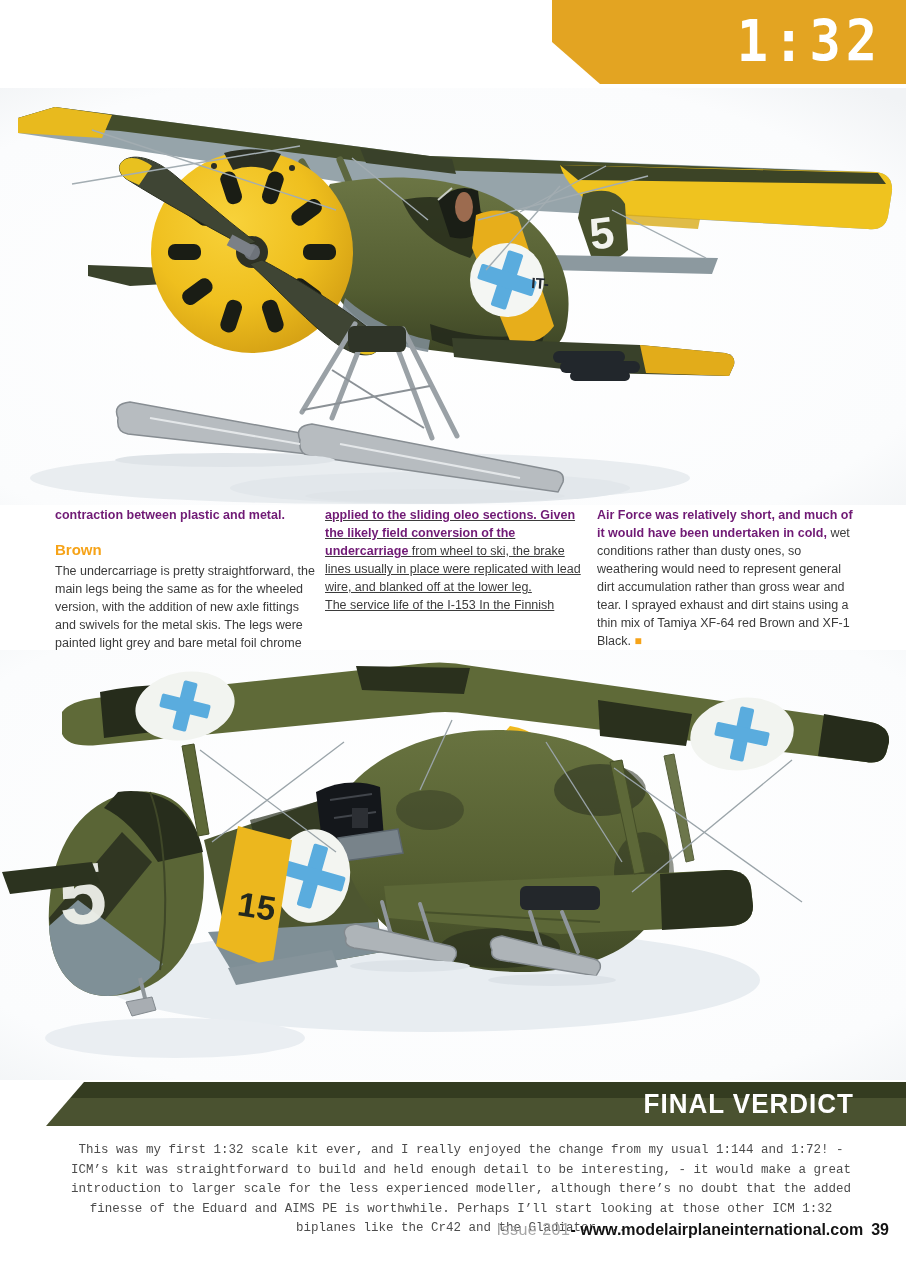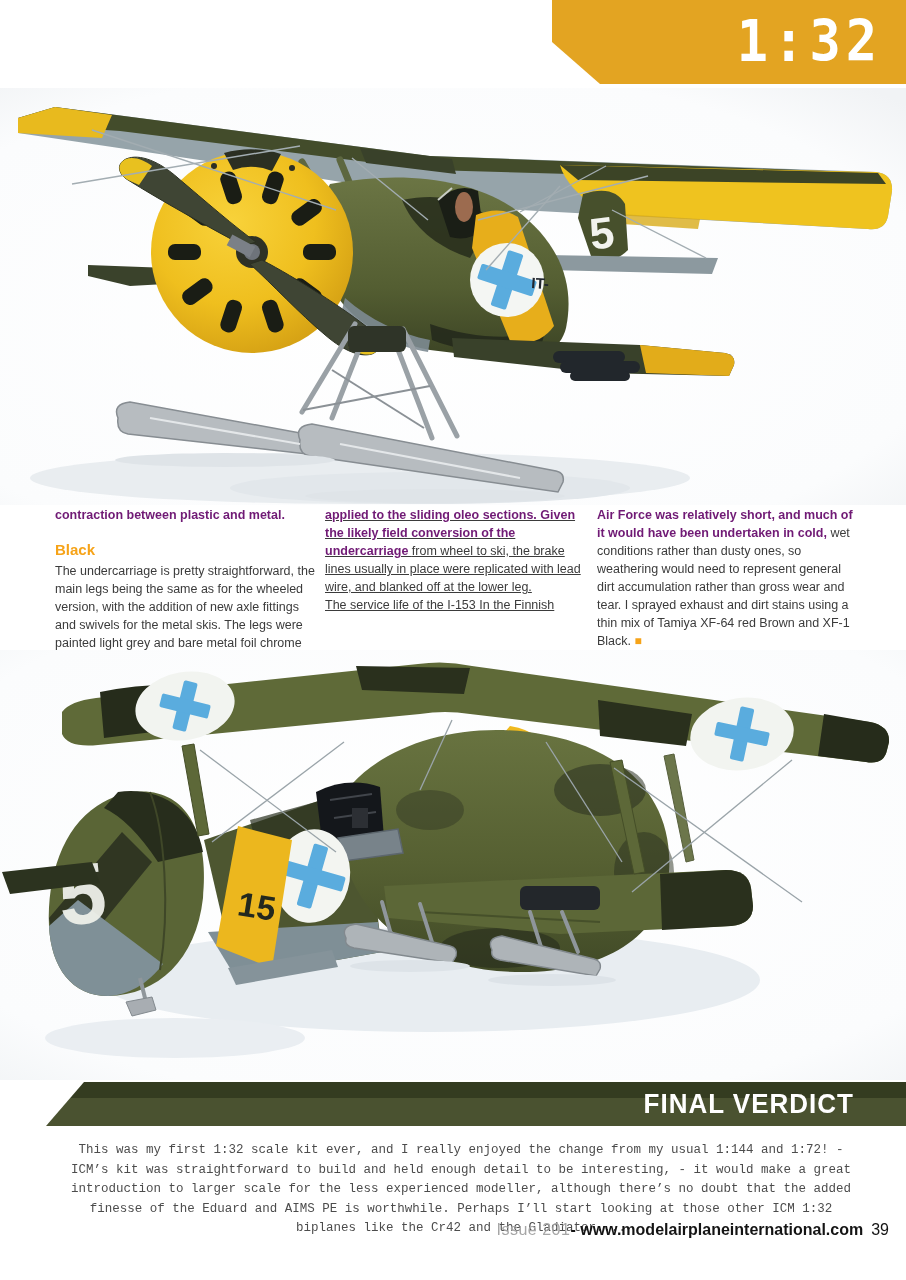--- a/index.html
+++ b/index.html
@@ -58,21 +58,21 @@
     text-align:center;font-family:"Liberation Mono","DejaVu Sans Mono",monospace;
     font-size:12.5px;line-height:19.5px;color:var(--mono_text,#4C4C4C);margin:0;
   }
   
   .page-footer{
     position:absolute;top:1221px;right:53px;font-size:16px;
     display:flex;align-items:baseline;white-space:nowrap;
   }
   .page-footer .issue{color:var(--footer_grey,#A6A6A6);letter-spacing:0.5px;}
   .page-footer .site{color:var(--footer_dark,#141414);font-weight:bold;}
-  .page-footer .pagenum{color:var(--footer_dark,#141414);font-weight:normal;margin-left:8px;}
+  .page-footer .pagenum{color:var(--footer_dark,#141414);font-weight:bold;margin-left:8px;}
 </style>
 </head>
 <body>
 
 <div class="page">
 
   <div class="scale-banner">
     <span class="badge">1:32</span>
   </div>
 
@@ -214,21 +214,21 @@
         <path d="M340,356 L520,390" stroke="#e4e7e9" stroke-width="2" fill="none"></path>
         <ellipse cx="225" cy="372" rx="110" ry="7" fill="#dfe4e8"></ellipse>
         <ellipse cx="435" cy="408" rx="130" ry="7" fill="#dfe4e8"></ellipse>
       </g>
     </svg>
   </div>
 
   <div class="text-columns">
     <div class="col" id="col-1">
       <p class="lead">contraction between plastic and metal.</p>
-      <h3 class="section-heading">Black</h3>
+      <h3 class="section-heading">Brown</h3>
       <p>The undercarriage is pretty straightforward, the main legs being the same as for the wheeled version, with the addition of new axle fittings and swivels for the metal skis. The legs were painted light grey and bare metal foil chrome</p>
     </div>
     <div class="col" id="col-2">
       <p><span class="lead">applied to the sliding oleo sections. Given the likely field conversion of the undercarriage </span><span>from wheel to ski, the brake lines usually in place were replicated with lead wire, and blanked off at the lower leg.</span></p>
       <p>The service life of the I-153 In the Finnish</p>
     </div>
     <div class="col" id="col-3">
       <p><span class="lead">Air Force was relatively short, and much of it would have been undertaken in cold, </span><span>wet conditions rather than dusty ones, so weathering would need to represent general dirt accumulation rather than gross wear and tear. I sprayed exhaust and dirt stains using a thin mix of Tamiya XF-64 red Brown and XF-1 Black.</span> <span class="end-marker">■</span></p>
     </div>
   </div>

